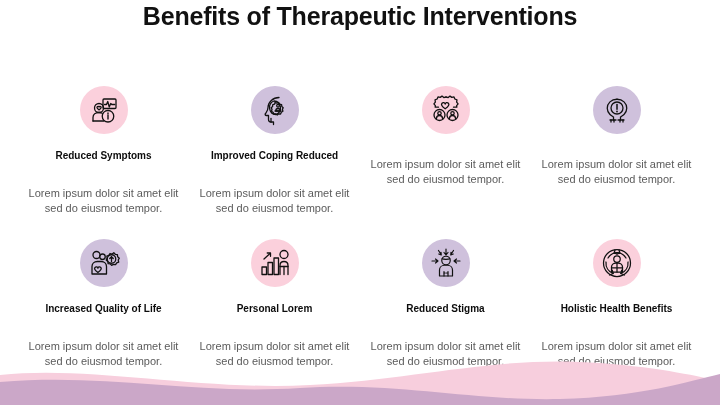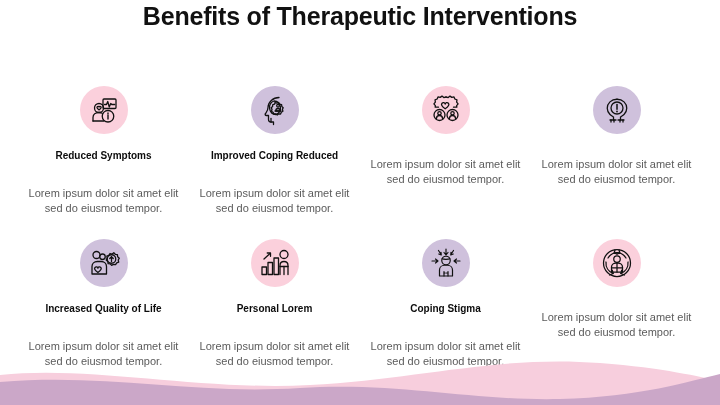--- a/index.html
+++ b/index.html
@@ -215,21 +215,21 @@
           <path d="M47 7 l-5.5 8.5 M46.5 14 l-5 2 l0.5 -5.5"></path>
           <path d="M4 28 h11 M11 24 l5 4 l-5 4"></path>
           <path d="M60 28 h-11 M53 24 l-5 4 l5 4"></path>
           <circle cx="32" cy="27" r="8.5"></circle>
           <path d="M24.5 23.5 c2.5 1.5 12.5 1.5 15 0"></path>
           <path d="M19 58 v-12 c0 -5.5 4.5 -9.5 10 -9.5 h6 c5.5 0 10 4 10 9.5 v12 z"></path>
           <path d="M28 58 v-9 M36 58 v-9"></path>
           <path d="M28.5 52 h7" stroke-dasharray="2 2.5"></path>
         </svg>
       </div>
-      <div class="card-title">Coping Stigma</div>
+      <div class="card-title">Reduced Stigma</div>
       <div class="card-desc">Lorem ipsum dolor sit amet elit sed do eiusmod tempor.</div>
     </div>
 
     <div class="card">
       <div class="icon-circle" style="background:#fbd0dc;">
         <svg width="32" height="32" viewBox="0 0 64 64" fill="none" stroke="#111111" stroke-width="2.5" stroke-linecap="round" stroke-linejoin="round">
           <circle cx="32" cy="32" r="27"></circle>
           <path d="M14 22 c5 -8 14 -12 22 -10"></path>
           <path d="M36 6 l2 6.5 l-6.5 1.5"></path>
           <path d="M50 22 c-5 -8 -14 -12 -22 -10"></path>
@@ -237,20 +237,21 @@
           <path d="M10 30 c-1 10 5 19 14 23"></path>
           <path d="M17 56 l7.5 -3 l-2 -6.5"></path>
           <path d="M54 30 c1 10 -5 19 -14 23"></path>
           <path d="M47 56 l-7.5 -3 l2 -6.5"></path>
           <circle cx="32" cy="24" r="6.5"></circle>
           <path d="M21 50 v-10 c0 -4.5 4 -8 9 -8 h4 c5 0 9 3.5 9 8 v10 z"></path>
           <path d="M21 41.5 h22"></path>
           <path d="M32 32 v18"></path>
         </svg>
       </div>
+      <div class="card-title">Holistic Health Benefits</div>
       <div class="card-desc">Lorem ipsum dolor sit amet elit sed do eiusmod tempor.</div>
     </div>
 
   </div>
 
   <div class="waves">
     <svg width="720" height="48" viewBox="0 0 720 48" preserveAspectRatio="none">
       <path d="M0 18 C 90 8, 200 34, 310 28 C 420 22, 500 -2, 600 6 C 665 11, 700 20, 720 24 L720 48 L0 48 Z" fill="#f7cedd"></path>
       <path d="M0 25 C 110 16, 190 38, 300 31 C 400 25, 470 44, 560 42 C 640 40, 690 24, 720 17 L720 48 L0 48 Z" fill="#cba7c8"></path>
     </svg>

